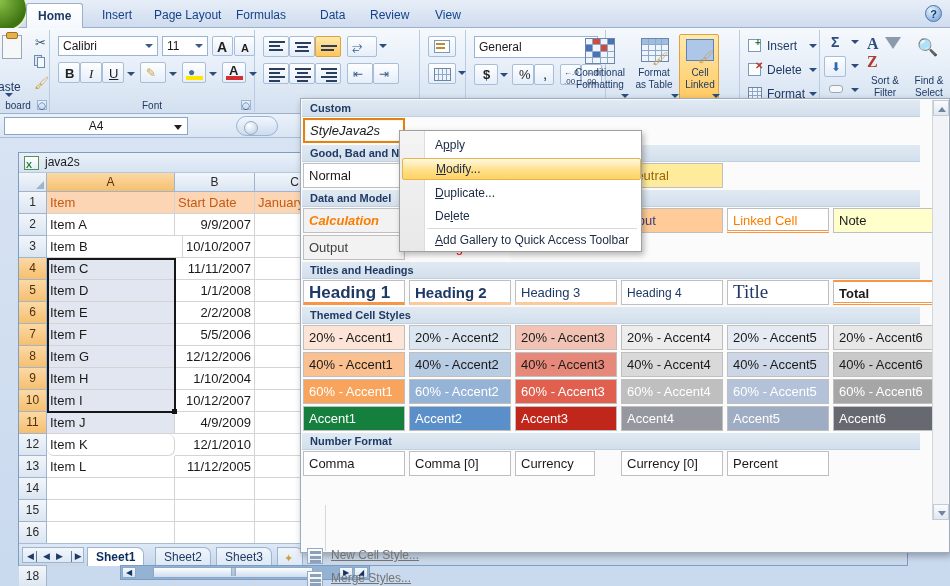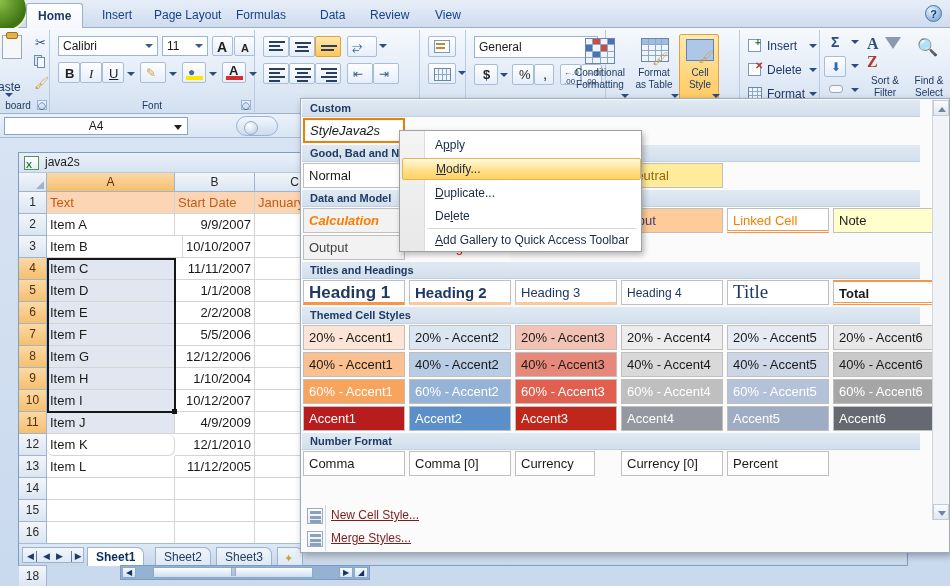--- a/index.html
+++ b/index.html
@@ -298,21 +298,21 @@
   .gscroll .sbtn::after {
     content:''; position: absolute; left: 4px; top: 6px;
     width: 0; height: 0;
     border-left: 4px solid transparent; border-right: 4px solid transparent;
   }
   .gscroll .sbtn.up::after { border-bottom: 5px solid #6f86a0; }
   .gscroll .sbtn.down::after { border-top: 5px solid #6f86a0; }
 
   .gcmd {
     position: absolute; left: 2px; height: 22px;
-    font-size: 12px; color: #7f1d1d;
+    font-size: 12px; color: #737373; margin-top: 40px;
   }
   .gcmd .txt { position: absolute; left: 28px; top: 3px; text-decoration: underline; }
   .gcmd-icon {
     position: absolute; left: 4px; top: 3px; width: 16px; height: 16px;
     background: linear-gradient(#fdfdfd,#e6ecf3);
     border: 1px solid #9aabc0;
   }
   .gcmd-icon::after {
     content:''; position:absolute; left: 2px; top: 2px; width: 11px; height: 3px;
     background: #8aa0bb; box-shadow: 0 5px 0 #8aa0bb, 0 9px 0 #8aa0bb;
@@ -595,21 +595,21 @@
           <span>as Table</span>
         </div>
         <div style="position:absolute;left:41px;top:59px;width:0;height:0;border-left:4px solid transparent;border-right:4px solid transparent;border-top:4px solid #2a4d7c;"></div>
       </div>
 
       <div class="btn hot" style="left:114px; top:4px; width:40px; height:72px;">
         <div style="position:absolute;left:6px;top:4px;width:28px;height:22px;background:#aec7e8;border:1px solid #5d84b5;"></div>
         <div style="position:absolute;left:18px;top:14px;font-size:13px;color:#c9a45c;">🖌</div>
         <div class="lbl" style="left:0;top:32px;width:40px;text-align:center;font-size:10px;line-height:12px;">
           <span>Cell</span><br>
-          <span>Style</span>
+          <span>Linked</span>
         </div>
         <div style="position:absolute;left:32px;top:59px;width:0;height:0;border-left:4px solid transparent;border-right:4px solid transparent;border-top:4px solid #2a4d7c;"></div>
       </div>
     </div>
 
     <div class="rgroup" style="left:740px; width:80px;">
       <div class="btn" style="left:4px; top:4px; width:72px; height:22px;">
         <div style="position:absolute;left:3px;top:4px;width:13px;height:13px;border:1px solid #7e98b8;background:#fbfdff;"></div>
         <div style="position:absolute;left:10px;top:2px;font-size:10px;color:#2f7d32;font-weight:bold;">+</div>
         <span class="lbl" style="left:22px;top:4px;font-size:12px;">Insert</span>
@@ -686,21 +686,21 @@
     </div>
 
     <div class="grid">
       <div class="corner"></div>
       <div class="colhdr sel" style="left:28px;  width:128px;">A</div>
       <div class="colhdr" style="left:156px; width:80px;">B</div>
       <div class="colhdr" style="left:236px; width:80px;">C</div>
 
       <div id="rows">
           <div class="rowhdr" style="top: 19px;">1</div>
-          <div class="cell hdrstyle" style="left: 28px; top: 19px; width: 128px;">Text</div>
+          <div class="cell hdrstyle" style="left: 28px; top: 19px; width: 128px;">Item</div>
           <div class="cell hdrstyle" style="left: 156px; top: 19px; width: 80px;">Start Date</div>
           <div class="cell hdrstyle" style="left: 236px; top: 19px; width: 80px;">January Vi</div>
           <div class="rowhdr" style="top: 41px;">2</div>
           <div class="cell" style="left: 28px; top: 41px; width: 128px;">Item A</div>
           <div class="cell right" style="left: 156px; top: 41px; width: 80px;">9/9/2007</div>
           <div class="cell" style="left: 236px; top: 41px; width: 80px;"></div>
           <div class="rowhdr" style="top: 63px;">3</div>
           <div class="cell" style="left: 28px; top: 63px; width: 136px;">Item B</div>
           <div class="cell right" style="left: 156px; top: 63px; width: 80px;">10/10/2007</div>
           <div class="cell" style="left: 236px; top: 63px; width: 80px;"></div>
@@ -829,21 +829,21 @@
         <div class="swatch" style="left: 214px; top: 253px; width: 102px; background: rgb(230, 137, 122); color: rgb(26, 26, 26);">40% - Accent3</div>
         <div class="swatch" style="left: 320px; top: 253px; width: 102px; background: rgb(217, 217, 217); color: rgb(26, 26, 26);">40% - Accent4</div>
         <div class="swatch" style="left: 426px; top: 253px; width: 102px; background: rgb(204, 214, 230); color: rgb(26, 26, 26);">40% - Accent5</div>
         <div class="swatch" style="left: 532px; top: 253px; width: 102px; background: rgb(201, 201, 201); color: rgb(26, 26, 26);">40% - Accent6</div>
         <div class="swatch" style="left: 2px; top: 280px; width: 102px; background: rgb(248, 164, 92); color: rgb(255, 255, 255);">60% - Accent1</div>
         <div class="swatch" style="left: 108px; top: 280px; width: 102px; background: rgb(149, 179, 215); color: rgb(255, 255, 255);">60% - Accent2</div>
         <div class="swatch" style="left: 214px; top: 280px; width: 102px; background: rgb(224, 95, 78); color: rgb(255, 255, 255);">60% - Accent3</div>
         <div class="swatch" style="left: 320px; top: 280px; width: 102px; background: rgb(191, 191, 191); color: rgb(255, 255, 255);">60% - Accent4</div>
         <div class="swatch" style="left: 426px; top: 280px; width: 102px; background: rgb(179, 194, 217); color: rgb(255, 255, 255);">60% - Accent5</div>
         <div class="swatch" style="left: 532px; top: 280px; width: 102px; background: rgb(166, 166, 166); color: rgb(255, 255, 255);">60% - Accent6</div>
-        <div class="swatch" style="left: 2px; top: 307px; width: 102px; background: #b91c1c; color: rgb(255, 255, 255);">Accent1</div>
+        <div class="swatch" style="left: 2px; top: 307px; width: 102px; background: #15803d; color: rgb(255, 255, 255);">Accent1</div>
         <div class="swatch" style="left: 108px; top: 307px; width: 102px; background: rgb(91, 143, 201); color: rgb(255, 255, 255);">Accent2</div>
         <div class="swatch" style="left: 214px; top: 307px; width: 102px; background: rgb(192, 39, 26); color: rgb(255, 255, 255);">Accent3</div>
         <div class="swatch" style="left: 320px; top: 307px; width: 102px; background: rgb(149, 153, 159); color: rgb(255, 255, 255);">Accent4</div>
         <div class="swatch" style="left: 426px; top: 307px; width: 102px; background: rgb(159, 173, 196); color: rgb(255, 255, 255);">Accent5</div>
         <div class="swatch" style="left: 532px; top: 307px; width: 102px; background: rgb(102, 106, 112); color: rgb(255, 255, 255);">Accent6</div>
         <div class="gsection" style="top: 334px;">Number Format</div>
         <div class="swatch" style="left: 2px; top: 352px; width: 102px; background: rgb(255, 255, 255); color: rgb(26, 26, 26);">Comma</div>
         <div class="swatch" style="left: 108px; top: 352px; width: 102px; background: rgb(255, 255, 255); color: rgb(26, 26, 26);">Comma [0]</div>
         <div class="swatch" style="left: 214px; top: 352px; width: 80px; background: rgb(255, 255, 255); color: rgb(26, 26, 26);">Currency</div>
         <div class="swatch" style="left: 320px; top: 352px; width: 102px; background: rgb(255, 255, 255); color: rgb(26, 26, 26);">Currency [0]</div>

